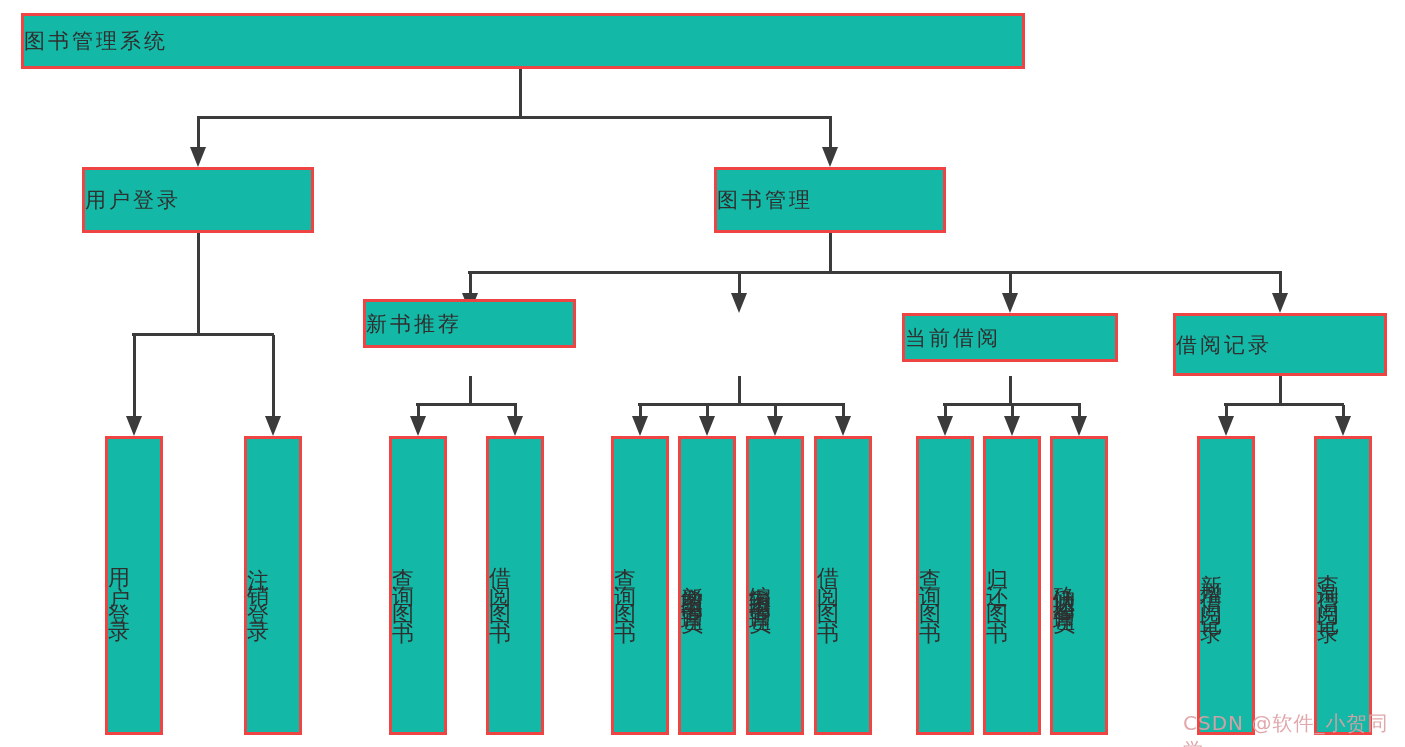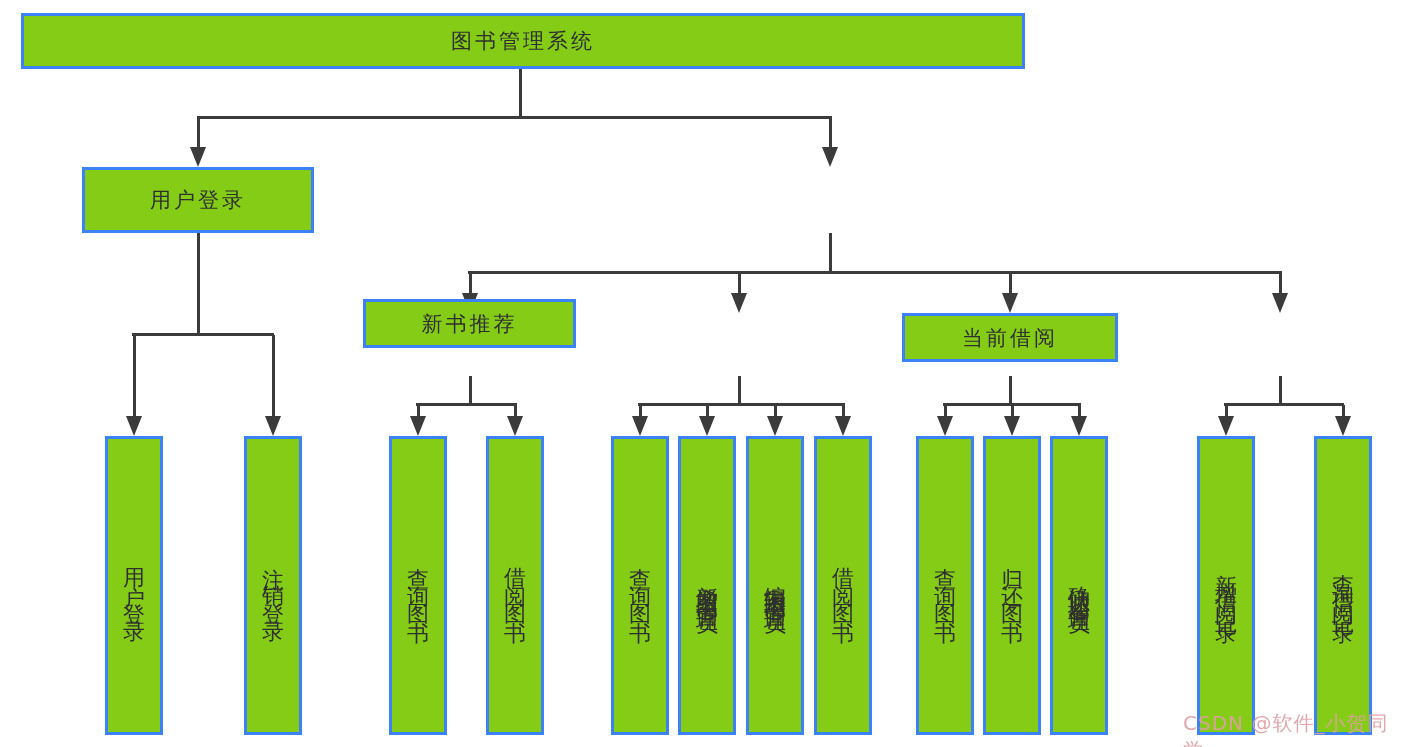--- a/index.html
+++ b/index.html
@@ -3,22 +3,22 @@
 <meta charset="utf-8">
 <style>
   * { margin:0; padding:0; box-sizing:border-box; }
   html,body { background:#ffffff; }
   body { font-family:"DejaVu Sans","Liberation Sans",sans-serif; }
   .canvas {
     position:relative; width:1405px; height:747px;
     background:#ffffff; overflow:hidden; color:#2f2f2f;
   }
   .box {
-    position:absolute; background:#84cc16; border:3px solid #3b82f6;
-    display:flex; align-items:center; justify-content:center;
+    position:absolute; background:#14b8a6; border:3px solid #ef4444;
+    display:flex; align-items:center; justify-content:flex-start;
     font-size:21px; color:#2f2f2f; letter-spacing:3px; z-index:2;
   }
   .root-box { font-size:21px; }
   .leaf { z-index:2; }
   .leaf .vtext {
     writing-mode:vertical-rl; font-size:22px; line-height:1;
     color:#2f2f2f; white-space:nowrap;
   }
   .len4 .vtext { letter-spacing:18px; }
   .len6 .vtext { letter-spacing:10px; }
@@ -49,20 +49,23 @@
   <div class="vline" style="left:519px;top:69px;height:49px"></div>
   <div class="hline" style="left:197px;top:116px;width:635px"></div>
   <div class="vline" style="left:197px;top:118px;height:30px"></div>
   <div class="arrow" style="left:190px;top:147px"></div>
   <div class="vline" style="left:829px;top:118px;height:30px"></div>
   <div class="arrow" style="left:822px;top:147px"></div>
 
   <div class="box" style="left:82px;top:167px;width:232px;height:66px">
     <span>用户登录</span>
   </div>
+  <div class="box" style="left:714px;top:167px;width:232px;height:66px">
+    <span>图书管理</span>
+  </div>
 
   <div class="vline" style="left:197px;top:233px;height:102px"></div>
   <div class="hline" style="left:132px;top:333px;width:142px"></div>
   <div class="vline" style="left:133px;top:335px;height:81px"></div>
   <div class="arrow" style="left:126px;top:416px"></div>
   <div class="vline" style="left:272px;top:335px;height:81px"></div>
   <div class="arrow" style="left:265px;top:416px"></div>
 
   <div class="vline" style="left:829px;top:233px;height:40px"></div>
   <div class="hline" style="left:468px;top:271px;width:814px"></div>
@@ -73,20 +76,23 @@
   <div class="vline" style="left:1009px;top:273px;height:20px"></div>
   <div class="arrow" style="left:1002px;top:293px"></div>
   <div class="vline" style="left:1279px;top:273px;height:20px"></div>
   <div class="arrow" style="left:1272px;top:293px"></div>
 
   <div class="box" style="left:363px;top:299px;width:213px;height:49px">
     <span>新书推荐</span>
   </div>
   <div class="box" style="left:902px;top:313px;width:216px;height:49px">
     <span>当前借阅</span>
+  </div>
+  <div class="box" style="left:1173px;top:313px;width:214px;height:63px">
+    <span>借阅记录</span>
   </div>
 
   <div class="vline" style="left:469px;top:376px;height:29px"></div>
   <div class="hline" style="left:416px;top:403px;width:101px"></div>
   <div class="vline" style="left:417px;top:405px;height:12px"></div>
   <div class="arrow" style="left:410px;top:416px"></div>
   <div class="vline" style="left:514px;top:405px;height:12px"></div>
   <div class="arrow" style="left:507px;top:416px"></div>
 
   <div class="vline" style="left:738px;top:376px;height:29px"></div>

